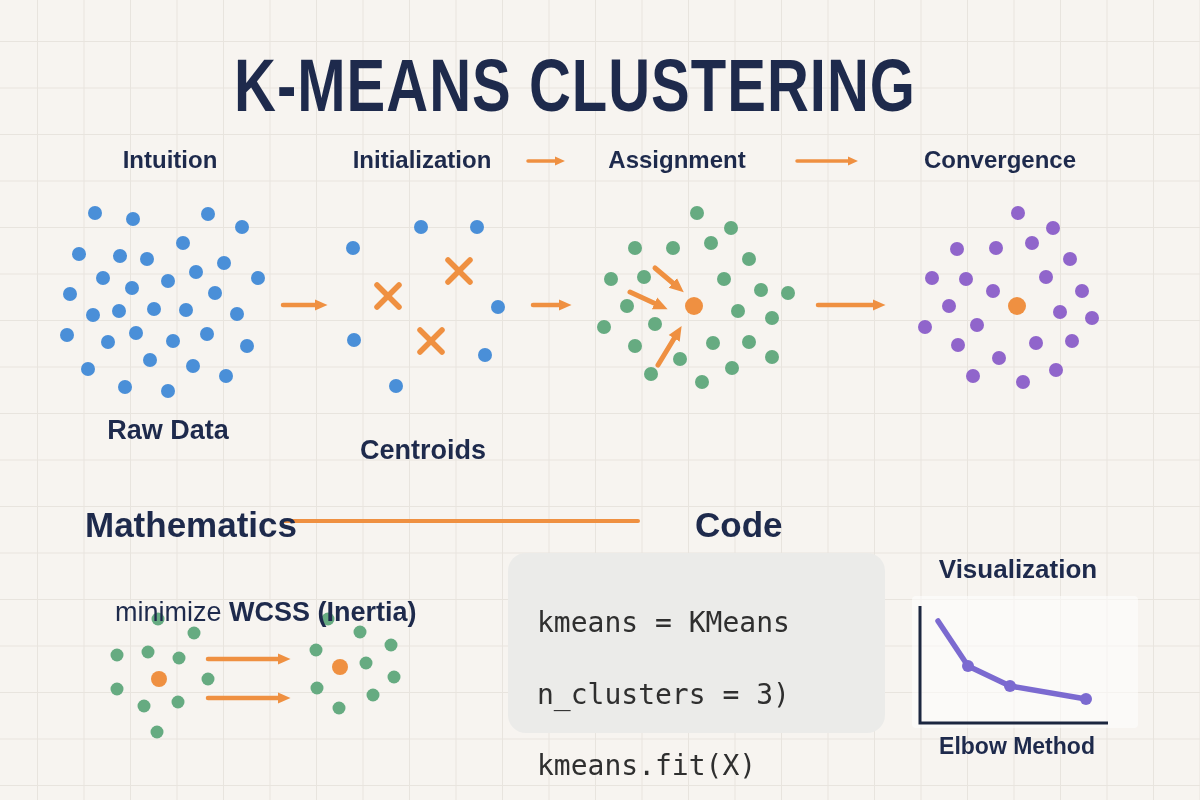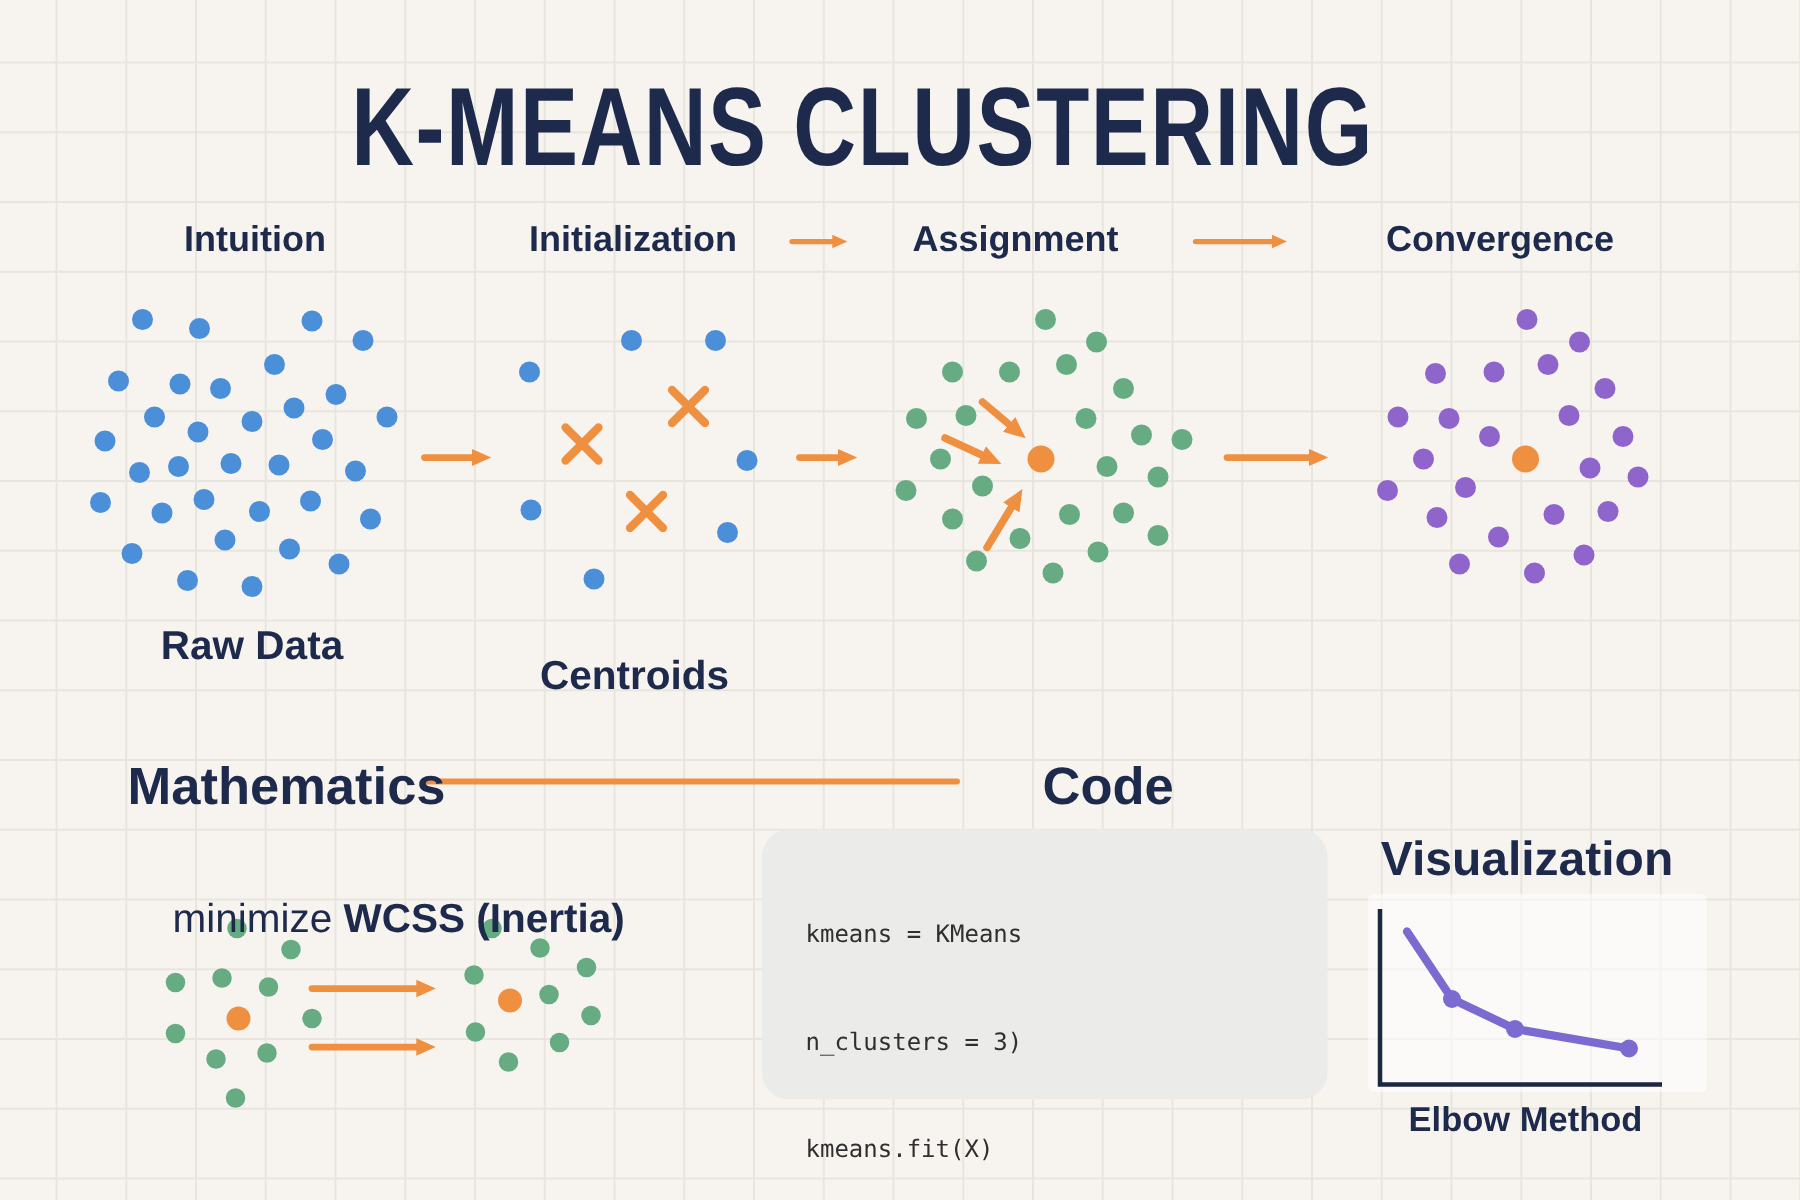--- a/index.html
+++ b/index.html
@@ -51,26 +51,26 @@
 
   .code-box {
     left:508px; top:553px; width:377px; height:180px;
     background: var(--code-bg, #ebebe9);
     border-radius:18px;
     box-sizing:border-box;
     padding:16px 0 0 29px;
   }
   .code-line {
     font-family:"DejaVu Sans Mono","Liberation Mono",monospace;
-    font-size:16px; line-height:35.5px;
+    font-size:28px; line-height:35.5px;
     color: var(--code-text, #2f2f2f);
     white-space:pre;
   }
 
-  .label-visualization { left:1018px; top:554px; font-size:32px; font-weight:700; }
+  .label-visualization { left:1018px; top:554px; font-size:26px; font-weight:700; }
   .label-elbow         { left:1017px; top:733px; font-size:23px; font-weight:700;text-align:center; }
 </style>
 </head>
 <body>
 
 <div id="canvas">
 
   <svg id="scene" viewBox="0 0 1200 800">
       <defs>
         <marker id="ah" viewBox="0 0 10 10" refX="1" refY="5" markerWidth="3.2" markerHeight="3.2" orient="auto" markerUnits="strokeWidth">

